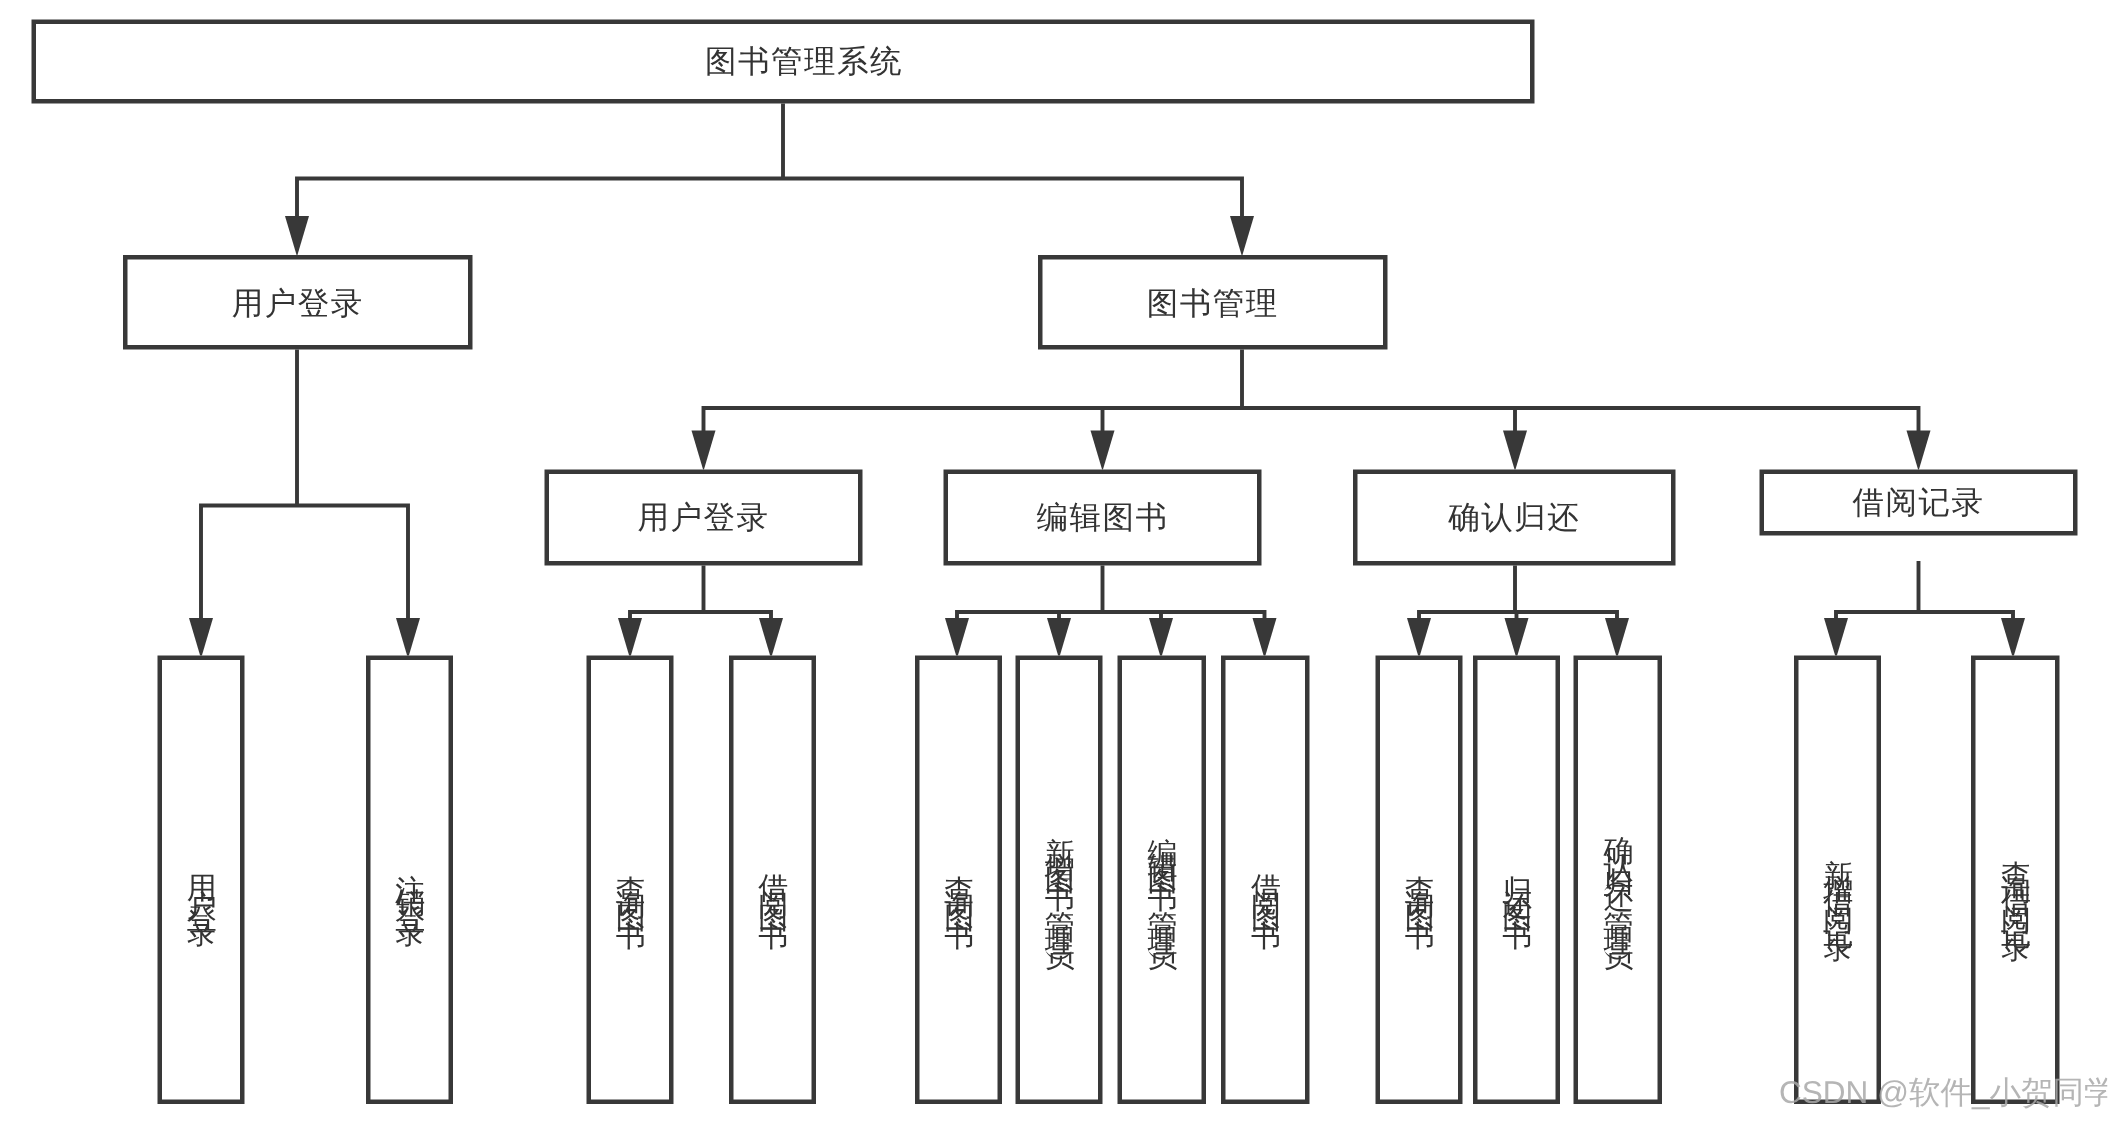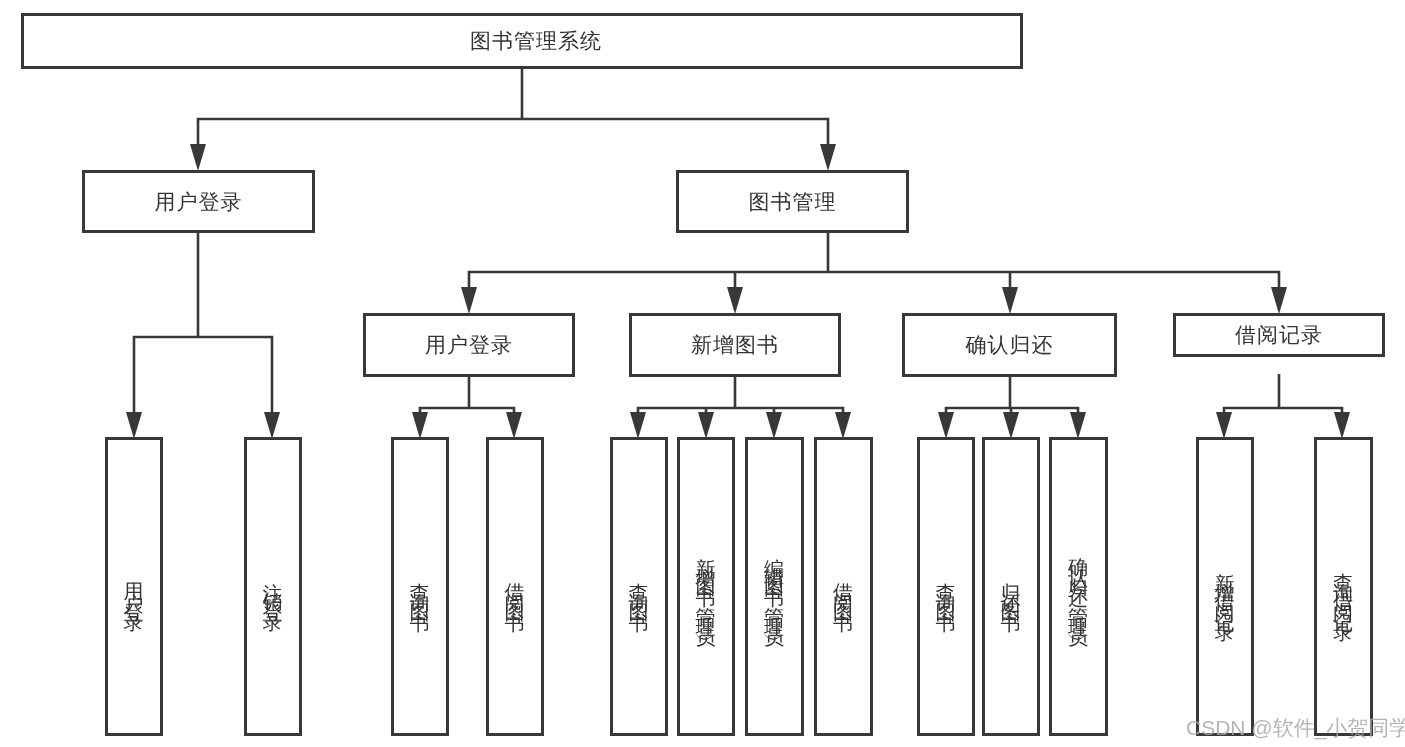--- a/index.html
+++ b/index.html
@@ -96,24 +96,24 @@
       <path class="a" d="M1003 412 L1019 412 L1011 439 Z"></path>
       <path class="a" d="M1070 412 L1086 412 L1078 439 Z"></path>
       <path class="a" d="M1216 412 L1232 412 L1224 439 Z"></path>
       <path class="a" d="M1334 412 L1350 412 L1342 439 Z"></path>
     </g>
   </svg>
 
   <div class="node" style="left:21px; top:13px; width:1002px; height:56px;padding-left:28px;">图书管理系统</div>
 
   <div class="node" style="left:82px; top:170px; width:233px; height:63px;">用户登录</div>
-  <div class="node" style="left:676px; top:170px; width:233px; height:63px;">图书管理</div>
+  <div class="node" style="left:692px; top:170px; width:233px; height:63px;">图书管理</div>
 
   <div class="node" style="left:363px; top:313px; width:212px; height:64px;">用户登录</div>
-  <div class="node" style="left:629px; top:313px; width:212px; height:64px;">新增图书</div>
+  <div class="node" style="left:629px; top:313px; width:212px; height:64px;">编辑图书</div>
   <div class="node" style="left:902px; top:313px; width:215px; height:64px;">确认归还</div>
   <div class="node" style="left:1173px; top:313px; width:212px; height:44px;">借阅记录</div>
 
   <div class="vnode" style="left:105px; top:437px; width:58px; height:299px;">用户登录</div>
   <div class="vnode" style="left:244px; top:437px; width:58px; height:299px;">注销登录</div>
 
   <div class="vnode" style="left:391px; top:437px; width:58px; height:299px;">查询图书</div>
   <div class="vnode" style="left:486px; top:437px; width:58px; height:299px;">借阅图书</div>
 
   <div class="vnode" style="left:610px; top:437px; width:58px; height:299px;">查询图书</div>

